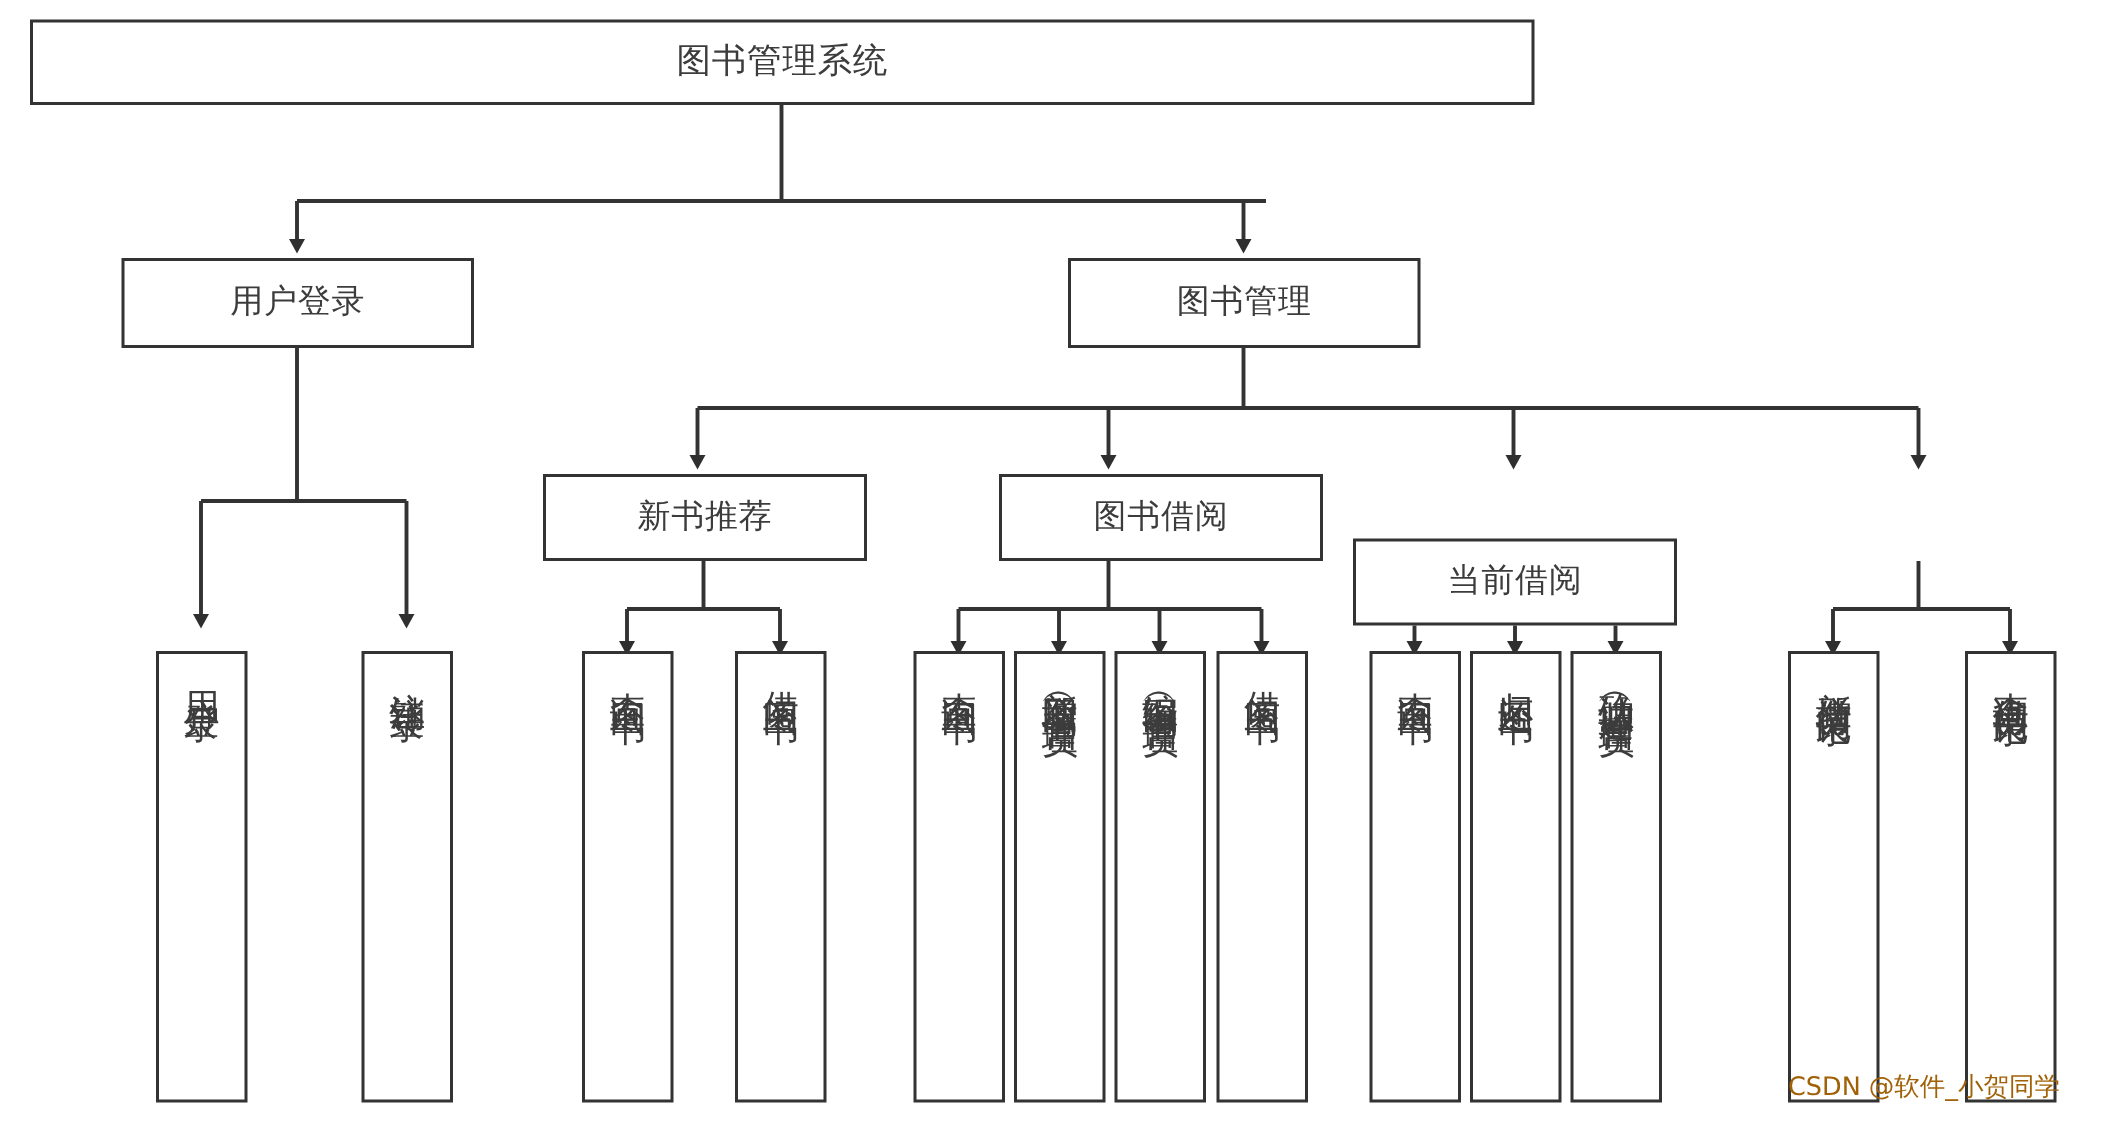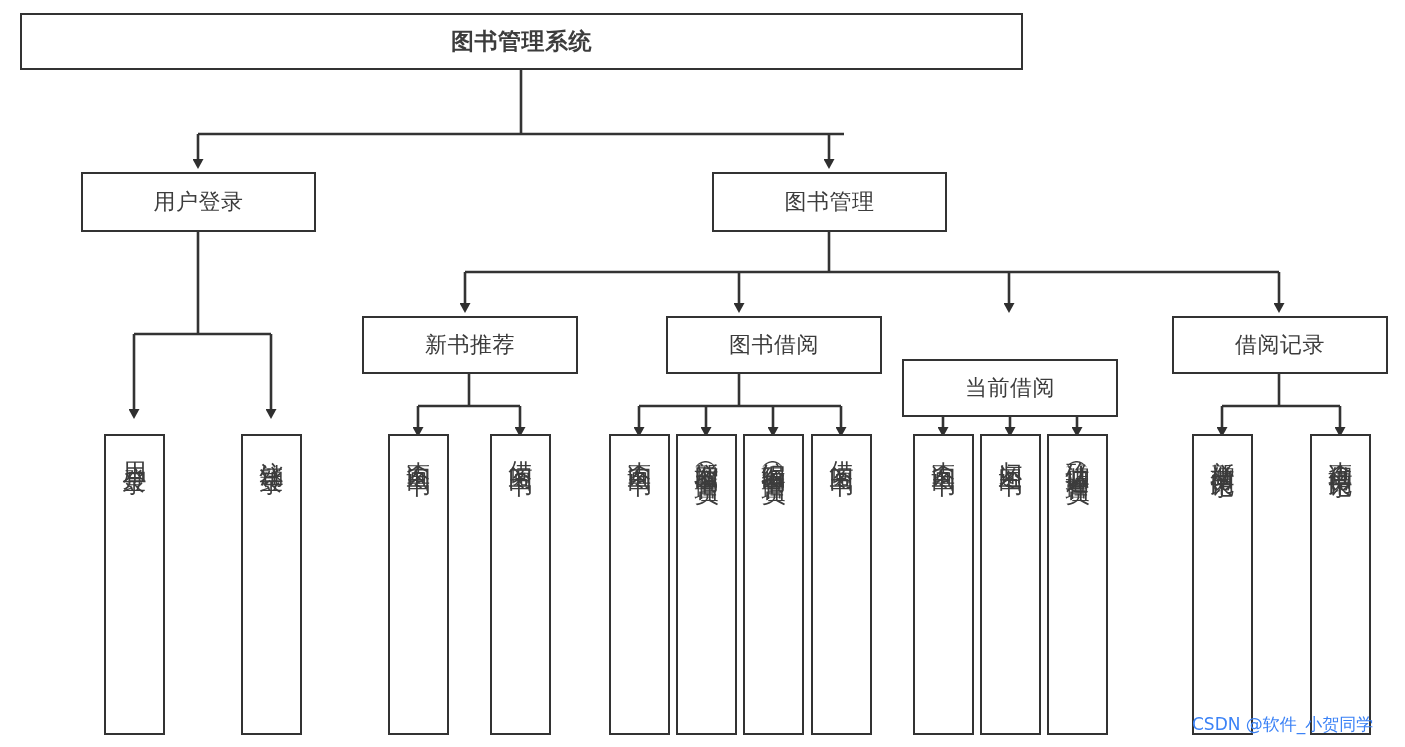--- a/index.html
+++ b/index.html
@@ -65,21 +65,21 @@
     margin: 0 auto;
   }
   .v-node.tall .label {
     letter-spacing: 3px;
   }
   .watermark {
     position: absolute;
     left: 1192px;
     top: 713px;
     font-size: 17px;
-    color: #3b82f6;
+    color: #a16207;
     white-space: nowrap;
     z-index: 5;
     font-family: "DejaVu Sans", "Liberation Sans", sans-serif;
   }
 </style>
 </head>
 <body>
 
 <div id="canvas">
 
@@ -126,43 +126,40 @@
       <path d="M1010,406 L1010,428" marker-end="url(#arrow)"></path>
       <path d="M1077,406 L1077,428" marker-end="url(#arrow)"></path>
 
       <path d="M1279,374 L1279,406"></path>
       <path d="M1222,406 L1340,406"></path>
       <path d="M1222,406 L1222,428" marker-end="url(#arrow)"></path>
       <path d="M1340,406 L1340,428" marker-end="url(#arrow)"></path>
     </g>
   </svg>
 
-  <div class="node h-node root" style="left:20px; top:13px; width:1003px; height:57px;font-weight:bold;">
+  <div class="node h-node root" style="left:20px; top:13px; width:1003px; height:57px;">
     <span class="label">图书管理系统</span>
   </div>
 
   <div class="node h-node" style="left:81px; top:172px; width:235px; height:60px;">
     <span class="label">用户登录</span>
   </div>
   <div class="node h-node" style="left:712px; top:172px; width:235px; height:60px;">
     <span class="label">图书管理</span>
   </div>
 
   <div class="node h-node" style="left:362px; top:316px; width:216px; height:58px;">
     <span class="label">新书推荐</span>
   </div>
   <div class="node h-node" style="left:666px; top:316px; width:216px; height:58px;">
     <span class="label">图书借阅</span>
   </div>
   <div class="node h-node" style="left:902px; top:316px; width:216px; height:58px;margin-top:43px;">
     <span class="label">当前借阅</span>
   </div>
-  <div class="node h-node" style="left:1172px; top:316px; width:216px; height:58px;">
-    <span class="label">借阅记录</span>
-  </div>
 
   <div class="node v-node" style="left:104px; top:434px; width:61px; height:301px;">
     <span class="label">用户登录</span>
   </div>
   <div class="node v-node" style="left:241px; top:434px; width:61px; height:301px;">
     <span class="label">注销登录</span>
   </div>
 
   <div class="node v-node" style="left:388px; top:434px; width:61px; height:301px;">
     <span class="label">查询图书</span>

